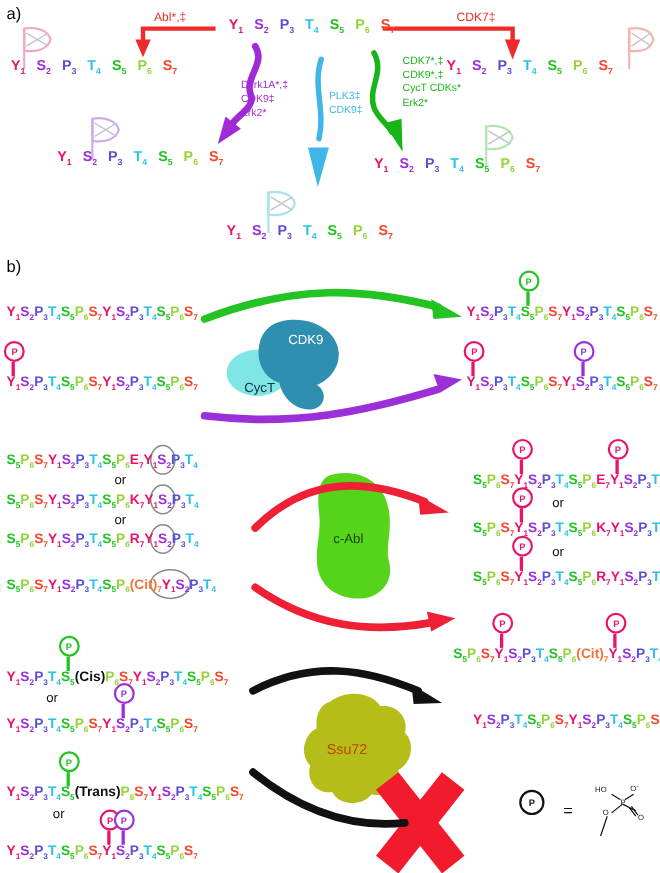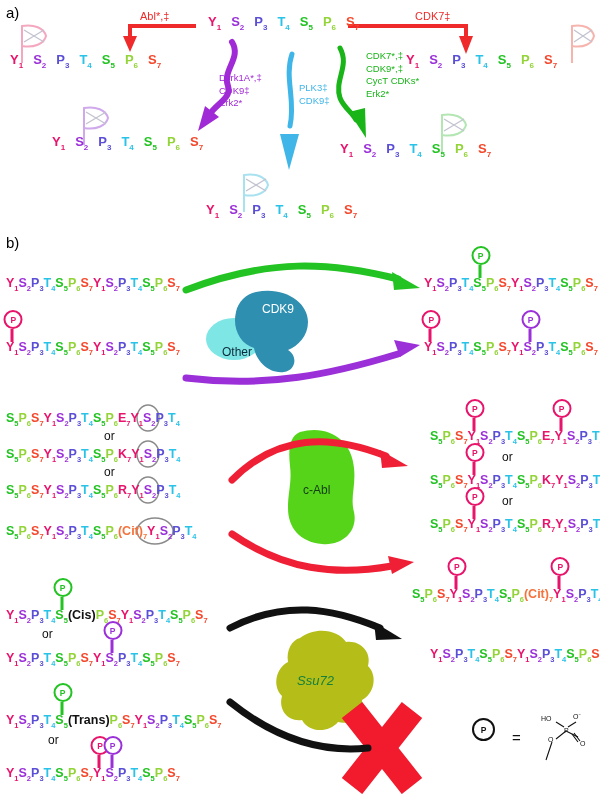--- a/index.html
+++ b/index.html
@@ -26,21 +26,21 @@
   .klabel.purple{color:#a02ad6;}
   .klabel.blue{color:#3fb5e8;}
   .klabel.green{color:#18b418;}
 
   
   svg.ov{position:absolute;left:0;top:0;width:600px;height:794px;overflow:visible;pointer-events:none;}
 
   
   .blobtxt{position:absolute;font-size:12px;color:#fff;font-weight:400;}
   .blobtxt.dark{color:#0b2b3a;}
-  .blobtxt.ssu{color:#15803d;font-size:13px;font-style:italic;}
+  .blobtxt.ssu{color:#c2410c;font-size:13px;}
   .blobtxt.abl{color:#143d14;font-size:12px;}
 
   
   .pgrp{position:absolute;}
   .pcirc{width:15px;height:15px;border-radius:50%;border:2px solid;
          display:flex;align-items:center;justify-content:center;
          font-size:8.5px;font-weight:bold;background:#fff;}
   .pstem{width:3px;margin:0 auto;}
   .pR{border-color:#e8136b;color:#e8136b;}
   .pG{border-color:#22c322;color:#22c322;}
@@ -210,21 +210,21 @@
   </div>
 
   <div class="klabel green" style="left:366px;top:50px;">
     <div>CDK7*,‡</div>
     <div>CDK9*,‡</div>
     <div>CycT CDKs*</div>
     <div>Erk2*</div>
   </div>
 
   <div class="blobtxt" style="left:262px;top:302px;">CDK9</div>
-  <div class="blobtxt dark" style="left:222px;top:345px;">Other</div>
+  <div class="blobtxt dark" style="left:222px;top:345px;">CycT</div>
   <div class="blobtxt abl" style="left:303px;top:483px;">c-Abl</div>
   <div class="blobtxt ssu" style="left:297px;top:673px;">Ssu72</div>
 
   <div class="seq tight" style="left:6px;top:276px;"><span style="position: relative; display: inline-block;"><span class="res" style="position: relative; color: rgb(232, 19, 107);">Y<span class="num">1</span></span><span class="res" style="position: relative; color: rgb(155, 48, 217);">S<span class="num">2</span></span><span class="res" style="position: relative; color: rgb(90, 79, 214);">P<span class="num">3</span></span><span class="res" style="position: relative; color: rgb(41, 195, 232);">T<span class="num">4</span></span><span class="res" style="position: relative; color: rgb(34, 195, 34);">S<span class="num">5</span></span><span class="res" style="position: relative; color: rgb(147, 212, 56);">P<span class="num">6</span></span><span class="res" style="position: relative; color: rgb(245, 71, 43);">S<span class="num">7</span></span><span class="res" style="position: relative; color: rgb(232, 19, 107);">Y<span class="num">1</span></span><span class="res" style="position: relative; color: rgb(155, 48, 217);">S<span class="num">2</span></span><span class="res" style="position: relative; color: rgb(90, 79, 214);">P<span class="num">3</span></span><span class="res" style="position: relative; color: rgb(41, 195, 232);">T<span class="num">4</span></span><span class="res" style="position: relative; color: rgb(34, 195, 34);">S<span class="num">5</span></span><span class="res" style="position: relative; color: rgb(147, 212, 56);">P<span class="num">6</span></span><span class="res" style="position: relative; color: rgb(245, 71, 43);">S<span class="num">7</span></span></span></div>
   <div class="seq tight" style="left:6px;top:340px;"><span style="position: relative; display: inline-block;"><span class="res" style="position: relative; color: rgb(232, 19, 107);">Y<span class="num">1</span><span style="position: absolute; left: 50%; transform: translateX(-50%); bottom: 12px; width: 17px;">
             <span class="pcirc pR">P</span>
             <span class="pstem" style="display:block;height:13px;">
               <span class="st" style="display:block;width:3px;height:13px;margin:0 auto;background:#e8136b;"></span>
             </span>
           </span></span><span class="res" style="position: relative; color: rgb(155, 48, 217);">S<span class="num">2</span></span><span class="res" style="position: relative; color: rgb(90, 79, 214);">P<span class="num">3</span></span><span class="res" style="position: relative; color: rgb(41, 195, 232);">T<span class="num">4</span></span><span class="res" style="position: relative; color: rgb(34, 195, 34);">S<span class="num">5</span></span><span class="res" style="position: relative; color: rgb(147, 212, 56);">P<span class="num">6</span></span><span class="res" style="position: relative; color: rgb(245, 71, 43);">S<span class="num">7</span></span><span class="res" style="position: relative; color: rgb(232, 19, 107);">Y<span class="num">1</span></span><span class="res" style="position: relative; color: rgb(155, 48, 217);">S<span class="num">2</span></span><span class="res" style="position: relative; color: rgb(90, 79, 214);">P<span class="num">3</span></span><span class="res" style="position: relative; color: rgb(41, 195, 232);">T<span class="num">4</span></span><span class="res" style="position: relative; color: rgb(34, 195, 34);">S<span class="num">5</span></span><span class="res" style="position: relative; color: rgb(147, 212, 56);">P<span class="num">6</span></span><span class="res" style="position: relative; color: rgb(245, 71, 43);">S<span class="num">7</span></span></span></div>

